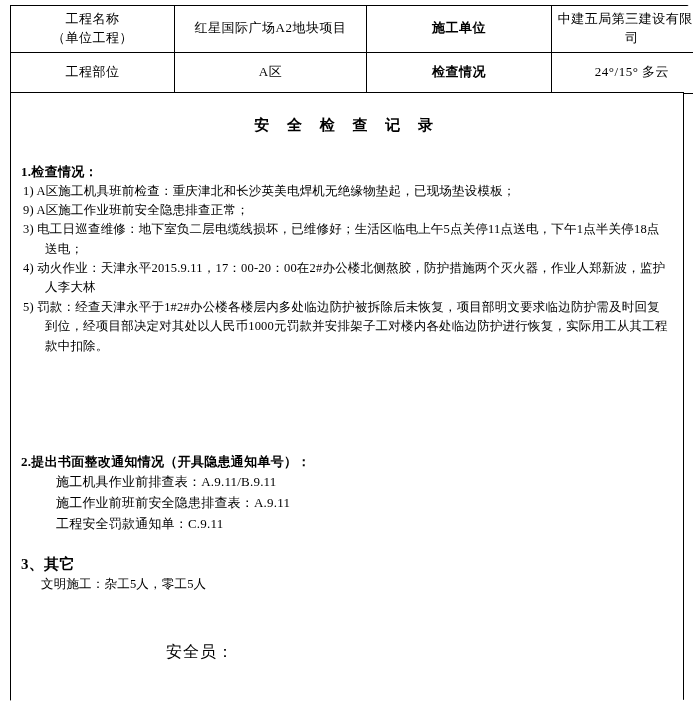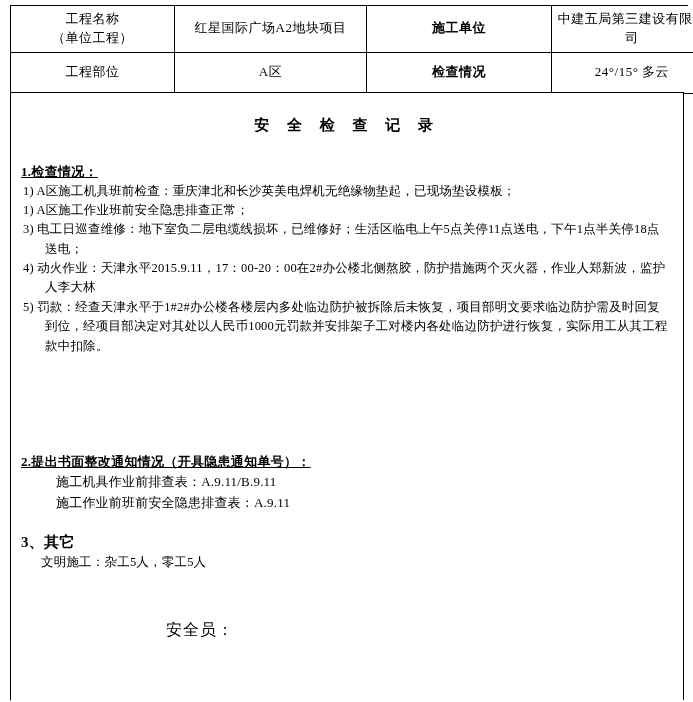--- a/index.html
+++ b/index.html
@@ -75,21 +75,20 @@
     font-family: "Liberation Serif", "DejaVu Serif", serif;
   }
 
   .sec-head {
     font-size: 13px;
     font-weight: bold;
     margin: 0;
     padding: 0 0 0 10px;
     letter-spacing: 0.3px;
     line-height: 1.5;
-    text-decoration: underline;
   }
   .sec1-head { margin-top: 27px; }
 
   .items {
     margin: 0;
     padding: 0;
     list-style: none;
   }
   .item {
     font-size: 12.5px;
@@ -168,40 +167,41 @@
 
       <div class="doc-title">安 全 检 查 记 录</div>
 
       <div class="sec-head sec1-head">1.检查情况：</div>
 
       <ul class="items">
         <li class="item">
           <div class="item-wrap">1) A区施工机具班前检查：重庆津北和长沙英美电焊机无绝缘物垫起，已现场垫设模板；</div>
         </li>
         <li class="item">
-          <div class="item-wrap">1) A区施工作业班前安全隐患排查正常；</div>
+          <div class="item-wrap">9) A区施工作业班前安全隐患排查正常；</div>
         </li>
         <li class="item">
           <div class="item-wrap">3) 电工日巡查维修：地下室负二层电缆线损坏，已维修好；生活区临电上午5点关停11点送电，下午1点半关停18点送电；</div>
         </li>
         <li class="item">
           <div class="item-wrap">4) 动火作业：天津永平2015.9.11，17：00-20：00在2#办公楼北侧熬胶，防护措施两个灭火器，作业人郑新波，监护人李大林</div>
         </li>
         <li class="item">
           <div class="item-wrap">5) 罚款：经查天津永平于1#2#办公楼各楼层内多处临边防护被拆除后未恢复，项目部明文要求临边防护需及时回复到位，经项目部决定对其处以人民币1000元罚款并安排架子工对楼内各处临边防护进行恢复，实际用工从其工程款中扣除。</div>
         </li>
       </ul>
 
       <div class="spacer-block"></div>
 
       <div class="sec-head">2.提出书面整改通知情况（开具隐患通知单号）：</div>
 
       <ul class="sub-list">
         <li class="sub-item">施工机具作业前排查表：A.9.11/B.9.11</li>
         <li class="sub-item">施工作业前班前安全隐患排查表：A.9.11</li>
+        <li class="sub-item">工程安全罚款通知单：C.9.11</li>
       </ul>
 
       <div class="spacer-sec3"></div>
 
       <div class="sec3-head">3、其它</div>
       <div class="sec3-line">文明施工：杂工5人，零工5人</div>
 
       <div class="signature">安全员：</div>
 
     </div>

